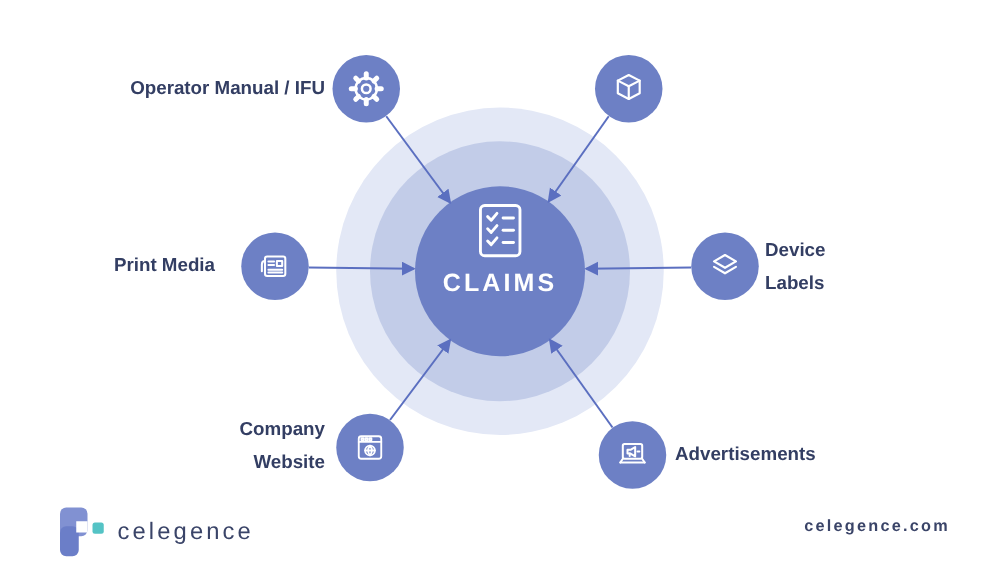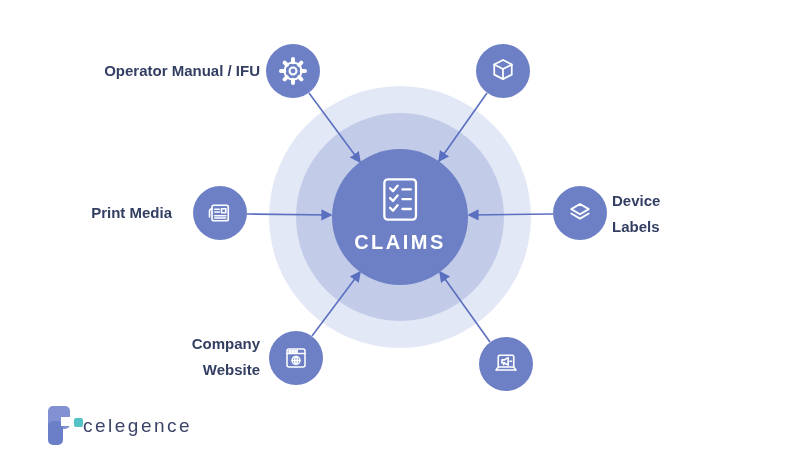--- a/index.html
+++ b/index.html
@@ -16,21 +16,21 @@
     background: #ffffff;
   }
   .diagram-svg {
     position: absolute;
     left: 0; top: 0;
     width: 800px; height: 453px;
   }
   
   .center-content {
     position: absolute;
-    left: 400px; top: 215px;
+    left: 400px; top: 200px;
     transform: translate(-50%, -50%);
     display: flex;
     flex-direction: column;
     align-items: center;
     gap: 8px;
   }
   .center-label {
     color: #ffffff;
     font-size: 20px;
     font-weight: 700;
@@ -60,20 +60,21 @@
     white-space: pre-line;
     line-height: 26px;
   }
   .align-right { text-align: right; }
   
   .footer-logo {
     position: absolute;
     left: 48px; top: 406px;
     display: flex;
     align-items: center;
+    gap: 11px;
   }
   .logo-mark {
     position: relative;
     width: 35px; height: 40px;
   }
   .logo-mark .blk-top {
     position: absolute; left: 0; top: 0;
     width: 22px; height: 23px;
     border-radius: 5px;
     background: #8191d2;
@@ -216,24 +217,26 @@
     <svg width="30" height="30" viewBox="0 0 24 24" fill="none" stroke="#ffffff" stroke-width="1.3" stroke-linecap="round" stroke-linejoin="round">
       <rect x="5.8" y="5" width="12.4" height="9.4" rx="1.1"></rect>
       <path d="M4.2 16.8 L5.8 14.4"></path>
       <path d="M19.8 16.8 L18.2 14.4"></path>
       <line x1="4.2" y1="16.8" x2="19.8" y2="16.8"></line>
       <path d="M8.8 8.7 h1.9 l3 -1.8 v6 l-3 -1.8 h-1.9 Z"></path>
       <line x1="10.2" y1="11.1" x2="10.2" y2="12.6"></line>
       <line x1="15.2" y1="9.8" x2="16.4" y2="9.8"></line>
     </svg>
   </div>
+  <div class="node-label" style="left:540px; top:353px;">Advertisements</div>
 
   <div class="footer-logo">
     <div class="logo-mark">
       <div class="blk-top"></div>
       <div class="blk-bottom"></div>
       <div class="blk-notch"></div>
       <div class="blk-teal"></div>
     </div>
     <div class="logo-wordmark">celegence</div>
   </div>
+  <div class="footer-url">celegence.com</div>
 
 </div>
 
 </body></html>

